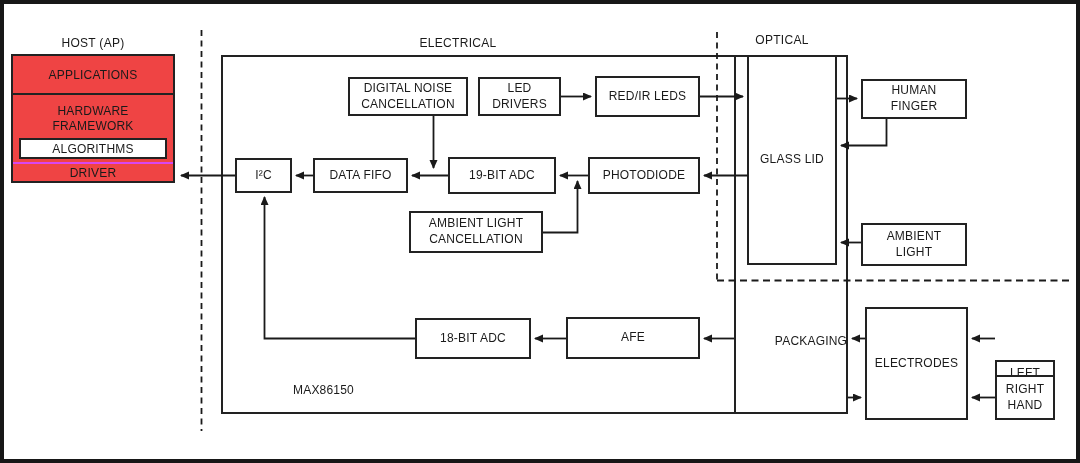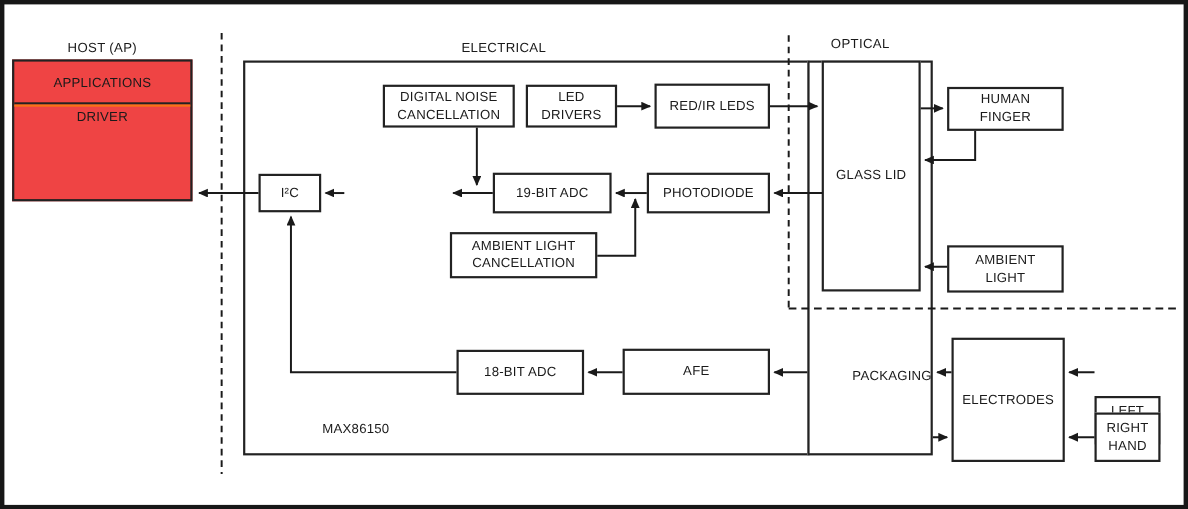--- a/index.html
+++ b/index.html
@@ -42,52 +42,58 @@
     border:2px solid #222; box-sizing:border-box; background:#ef4444;
     display:flex; flex-direction:column; }
   .host-row-apps { height:39px; border-bottom:2px solid #222; box-sizing:border-box;
     display:flex; align-items:center; justify-content:center; font-size:12px; letter-spacing:0.2px;}
   .host-mid { flex:1; display:flex; flex-direction:column; align-items:stretch;
     justify-content:flex-end; }
   .host-hwfw { text-align:center; font-size:12px; line-height:1.3; white-space:pre-line;
     margin:3px 0 2px; letter-spacing:0.2px;}
   .algorithms-box { border:2px solid #222; height:21px; margin:1px 6px 3px; box-sizing:border-box;
     display:flex; align-items:center; justify-content:center; font-size:12px; background:#fff; letter-spacing:0.2px;}
-  .host-row-driver { height:19px; border-top:2px solid #f97316; box-sizing:border-box;
+  .host-row-driver { height:19px; border-top:2px solid #d946ef; box-sizing:border-box;
     display:flex; align-items:center; justify-content:center; font-size:12px; letter-spacing:0.2px;}
   svg.wires { position:absolute; left:0; top:0; pointer-events:none; }
 </style>
 </head>
 <body>
 
 <div class="stage">
 
   <div class="frame"></div>
 
   <div class="sec-title" style="left:11px; top:36px; width:164px;">HOST (AP)</div>
   <div class="sec-title" style="left:398px; top:36px; width:120px;">ELECTRICAL</div>
   <div class="sec-title" style="left:734px; top:33px; width:96px;">OPTICAL</div>
 
   <div class="host-box">
     <div class="host-row-apps">APPLICATIONS</div>
+    <div class="host-mid">
+      <div class="host-hwfw">HARDWARE
+FRAMEWORK</div>
+      <div class="algorithms-box">ALGORITHMS</div>
+    </div>
     <div class="host-row-driver">DRIVER</div>
   </div>
 
   <div class="container-box" style="left:221px; top:55px; width:515px; height:359px;"></div>
 
   <div class="container-box" style="left:734px; top:55px; width:114px; height:359px;"></div>
   <div class="box" style="left:747px; top:55px; width:90px; height:210px;">GLASS LID</div>
   <div class="free-label" style="left:734px; top:334px; width:114px; text-align:center;">PACKAGING</div>
 
   <div class="box" style="left:348px; top:77px; width:120px; height:39px;">DIGITAL NOISE
 CANCELLATION</div>
   <div class="box" style="left:478px; top:77px; width:83px; height:39px;">LED
 DRIVERS</div>
   <div class="box" style="left:595px; top:76px; width:105px; height:41px;">RED/IR LEDS</div>
   <div class="box" style="left:235px; top:158px; width:57px; height:35px;">I²C</div>
+  <div class="box" style="left:313px; top:158px; width:95px; height:35px;">DATA FIFO</div>
   <div class="box" style="left:448px; top:157px; width:108px; height:37px;">19-BIT ADC</div>
   <div class="box" style="left:588px; top:157px; width:112px; height:37px;">PHOTODIODE</div>
   <div class="box" style="left:409px; top:211px; width:134px; height:42px;">AMBIENT LIGHT
 CANCELLATION</div>
   <div class="box" style="left:415px; top:318px; width:116px; height:41px;">18-BIT ADC</div>
   <div class="box" style="left:566px; top:317px; width:134px; height:42px;">AFE</div>
   <div class="free-label" style="left:273px; top:383px;">MAX86150</div>
 
   <div class="box" style="left:861px; top:79px; width:106px; height:40px;">HUMAN
 FINGER</div>

